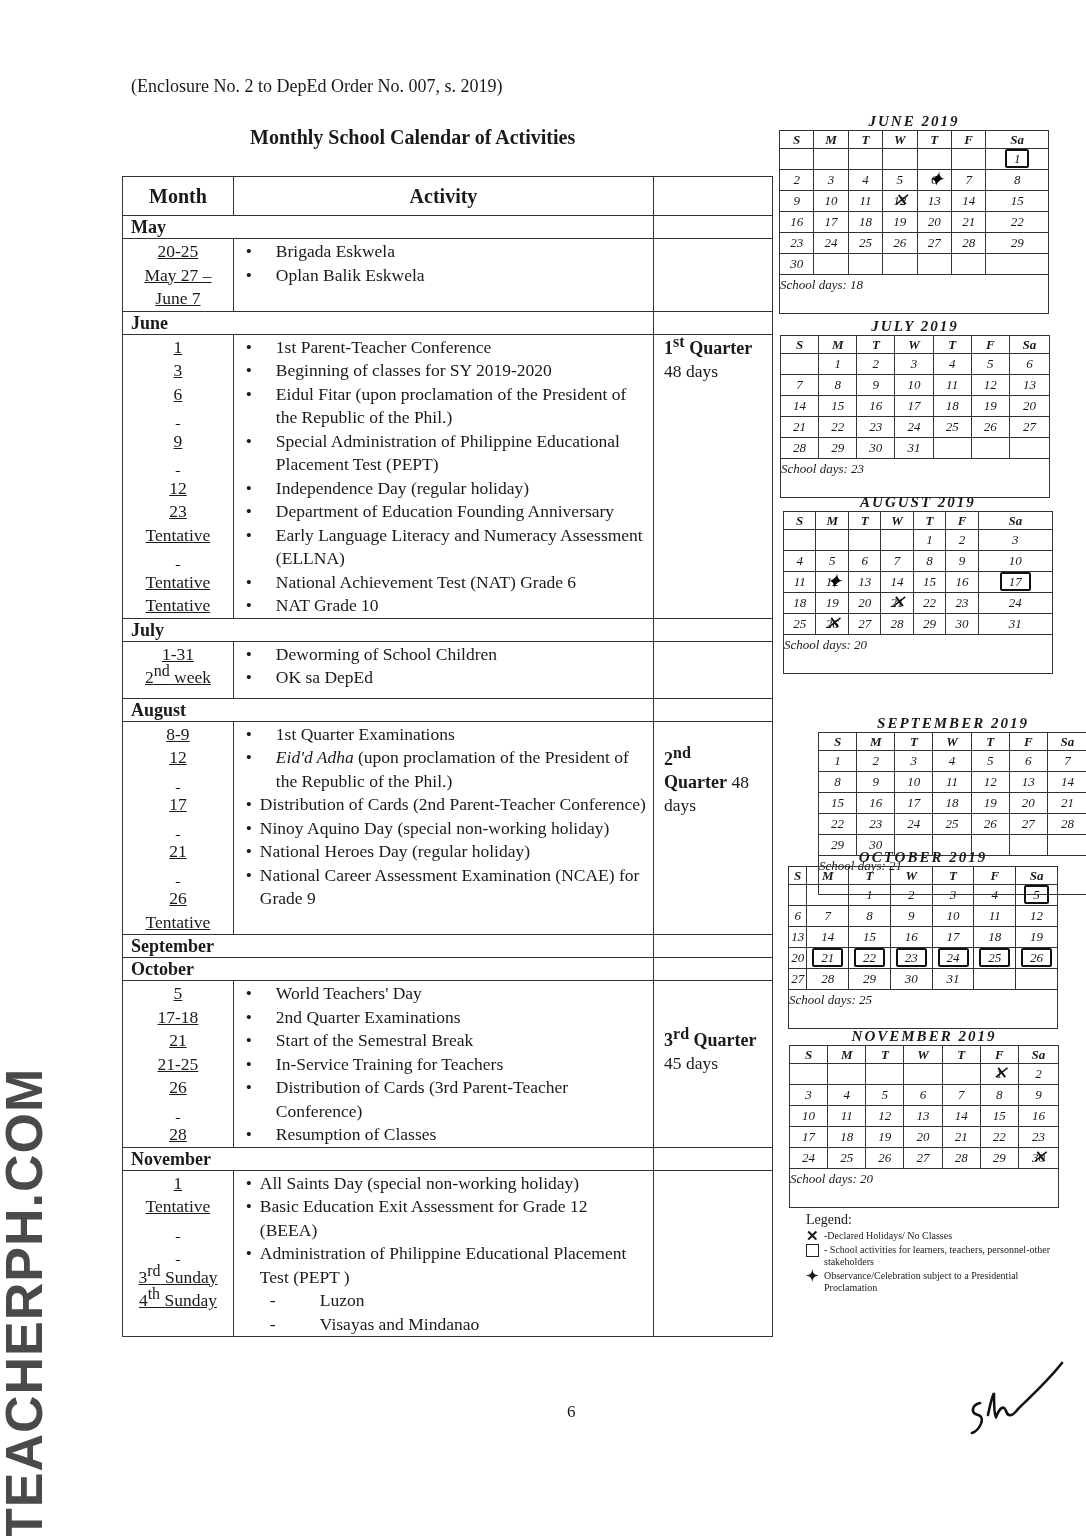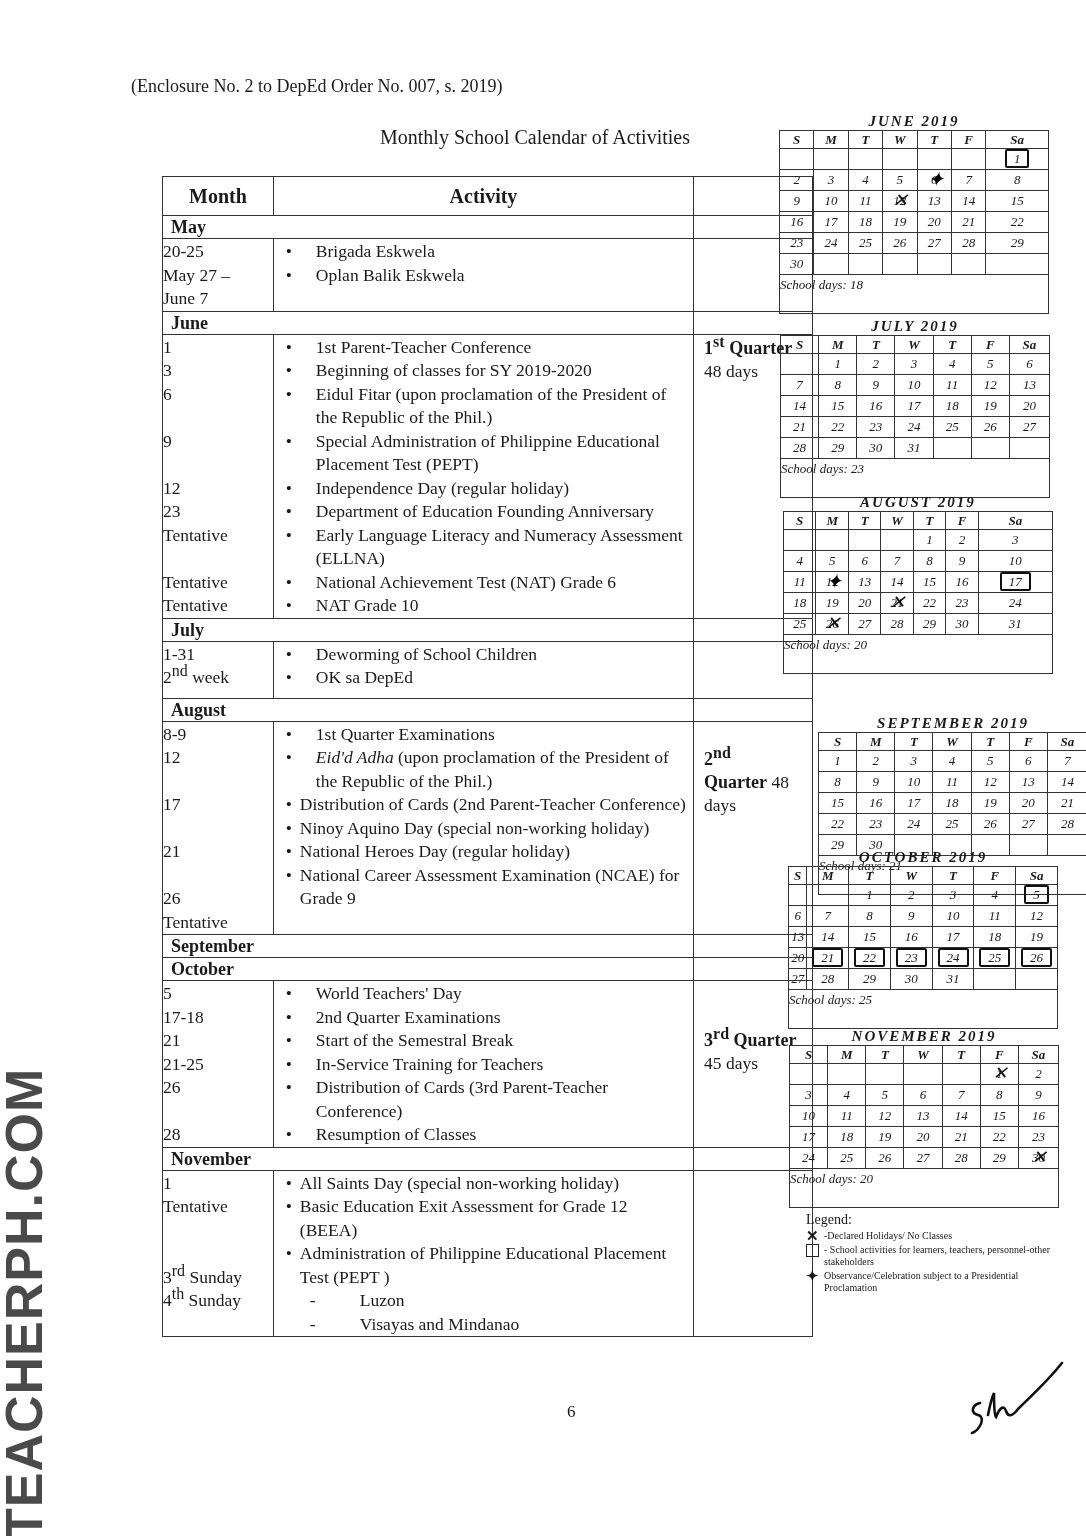--- a/index.html
+++ b/index.html
@@ -1,32 +1,32 @@
 <!DOCTYPE html>
 <html><head>
 <meta charset="utf-8">
 <style>
   html, body { margin:0; padding:0; background:#fff; }
   body { width:1086px; height:1536px; position:relative; overflow:hidden;
          font-family:"Liberation Serif", "DejaVu Serif", serif; color:#1a1a1a; }
   .abs { position:absolute; }
   .enclosure { left:131px; top:76px; font-size:18px; }
-  .title { left:250px; top:124px; width:440px; text-align:right; font-weight:normal; font-size:20px; line-height:27px; }
+  .title { left:250px; top:124px; width:440px; text-align:left; font-weight:bold; font-size:20px; line-height:27px; }
 
   
-  .main-table { position:absolute; left:122px; top:176px; width:651px; border-collapse:collapse; font-size:17.5px;margin-left:40px; }
+  .main-table { position:absolute; left:122px; top:176px; width:651px; border-collapse:collapse; font-size:17.5px; }
   .main-table td { border:1.5px solid #333; vertical-align:top; padding:0; }
   .main-table .hdr td { height:38px; font-weight:bold; font-size:20px; text-align:center; vertical-align:middle; }
   .c-month { width:110px; }
   .c-act { width:420px; }
   .c-q { width:118px; }
   .month-row td { height:22px; }
   .month-label { font-weight:bold; padding-left:8px !important; font-size:18px; line-height:22px; }
   .dates div, .acts div { line-height:23.5px; }
-  .dates { text-align:left; padding-top:1px !important; }
+  .dates { text-align:center; padding-top:1px !important;text-decoration:underline; }
   .acts { padding:1px 6px 0 8px !important; }
   .bul { display:flex; }
   .bul .dot { width:30px; flex:none; padding-left:4px; }
   .bul .txt { flex:1; }
   .bul.tight .dot { width:14px; }
   .sub .dot { width:50px; padding-left:28px; }
   .q { padding:2px 8px 0 10px !important; line-height:23px; }
   .q b { font-size:18px; }
   sup { font-size:16px; line-height:0; }
   .it { font-style:italic; }

